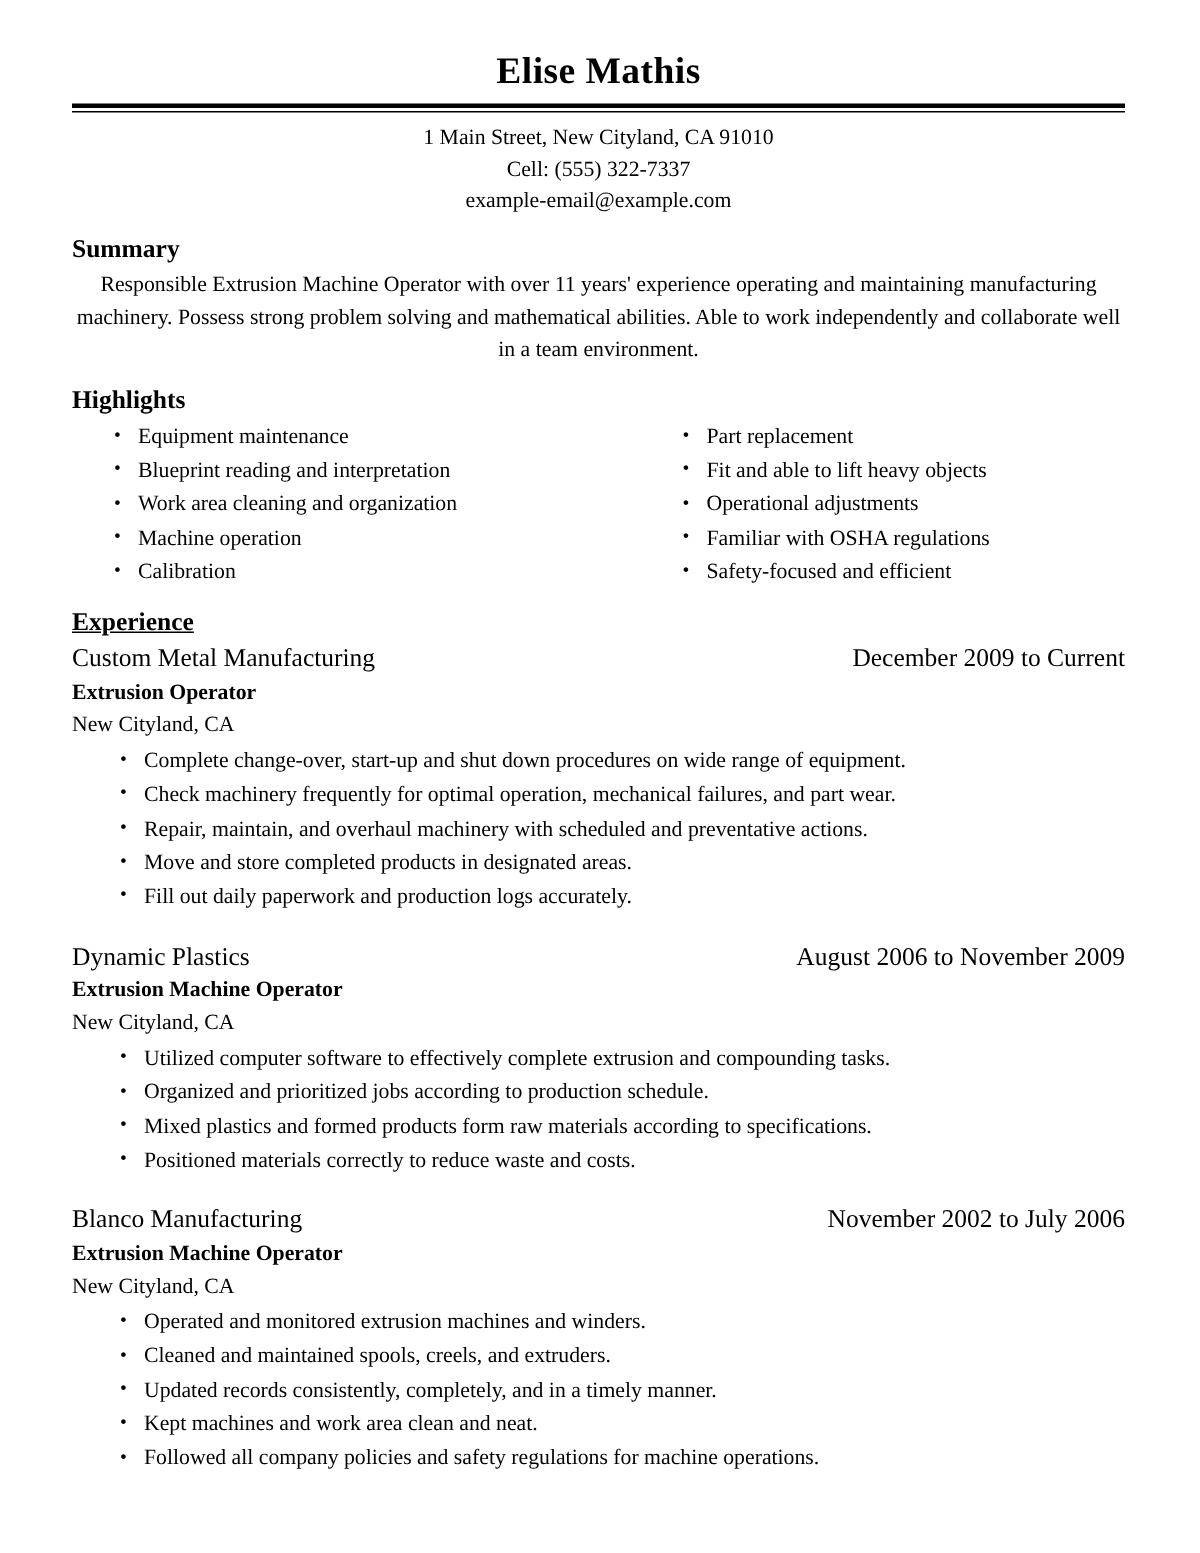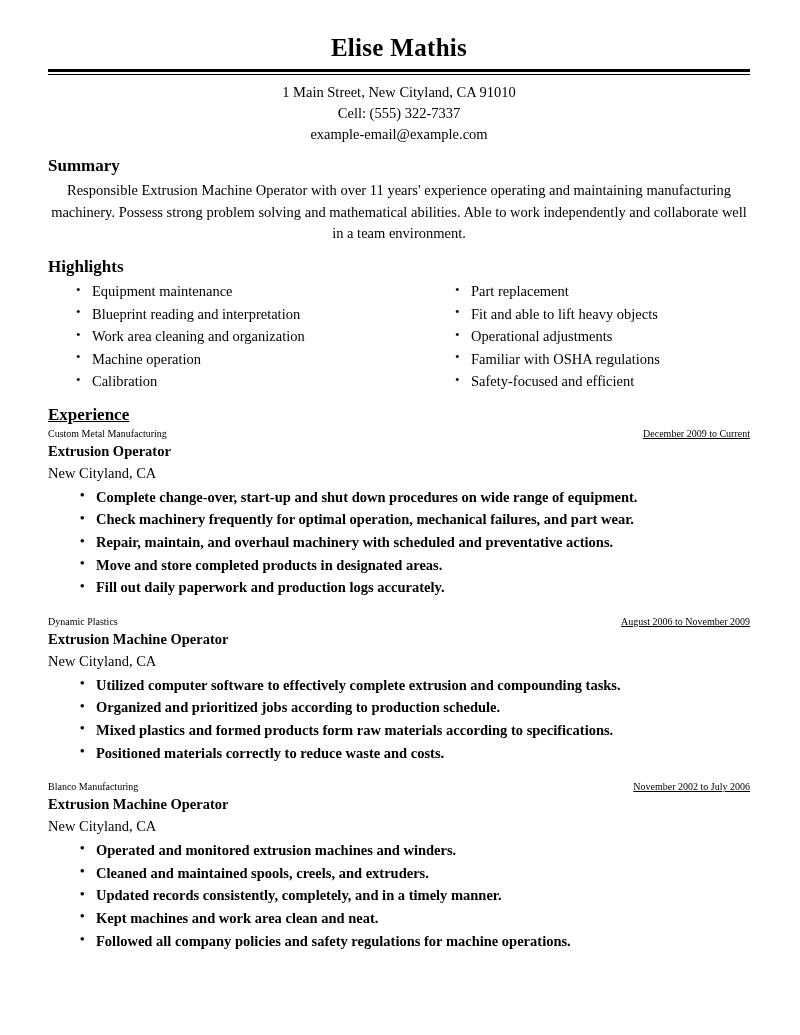--- a/index.html
+++ b/index.html
@@ -95,40 +95,38 @@
     position: absolute;
     left: 28px;
     top: -0.5px;
     font-size: 13px;
   }
 
   
   ul.job-bullets li {
     padding-left: 48px;
     line-height: 1.565;
-    font-weight: bold;
   }
   ul.job-bullets li::before { left: 32px; }
 
   
   .job { margin-top: 1px; }
   .job + .job { margin-top: 15px; }
 
   .job-line {
     display: flex;
     justify-content: space-between;
     align-items: flex-end;
-    font-size: 10px;
+    font-size: 17px;
     line-height: 1.5;
   }
   .job-company { white-space: nowrap; }
   .job-dates {
     white-space: nowrap;
     text-align: right;
-    text-decoration: underline;
   }
   .job-title {
     font-size: 14.5px;
     font-weight: bold;
     line-height: 1.5;
   }
   .job-location {
     font-size: 14.5px;
     line-height: 1.5;
   }

